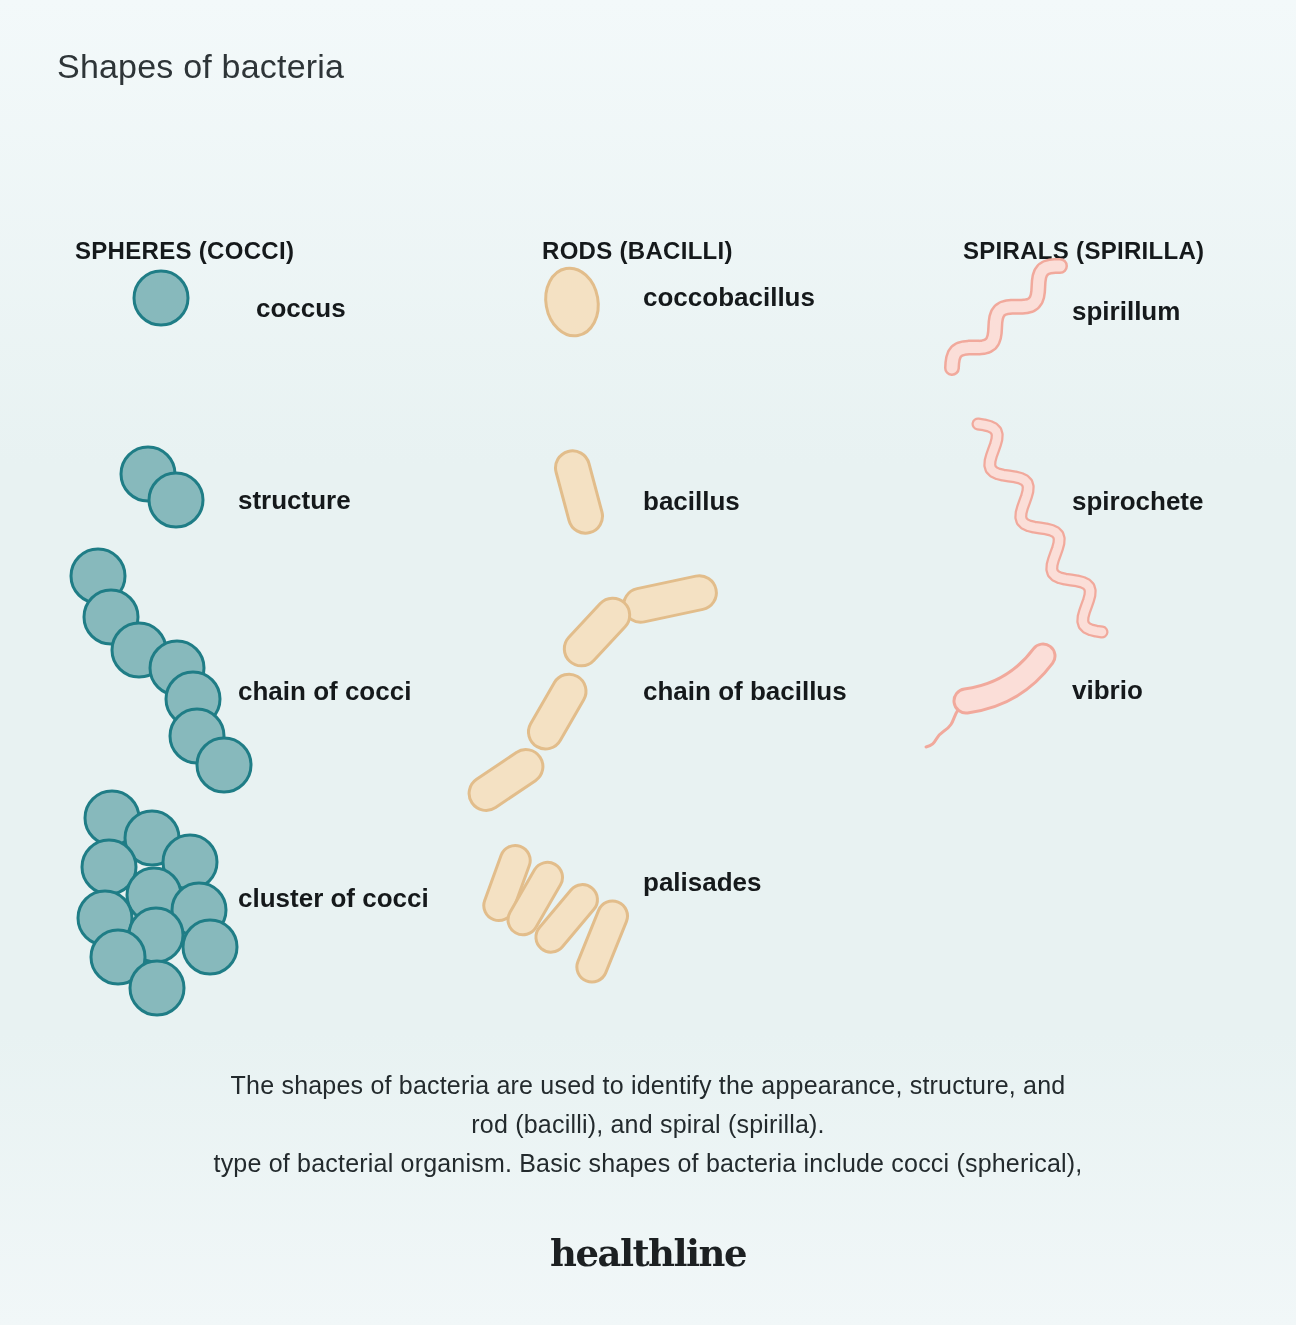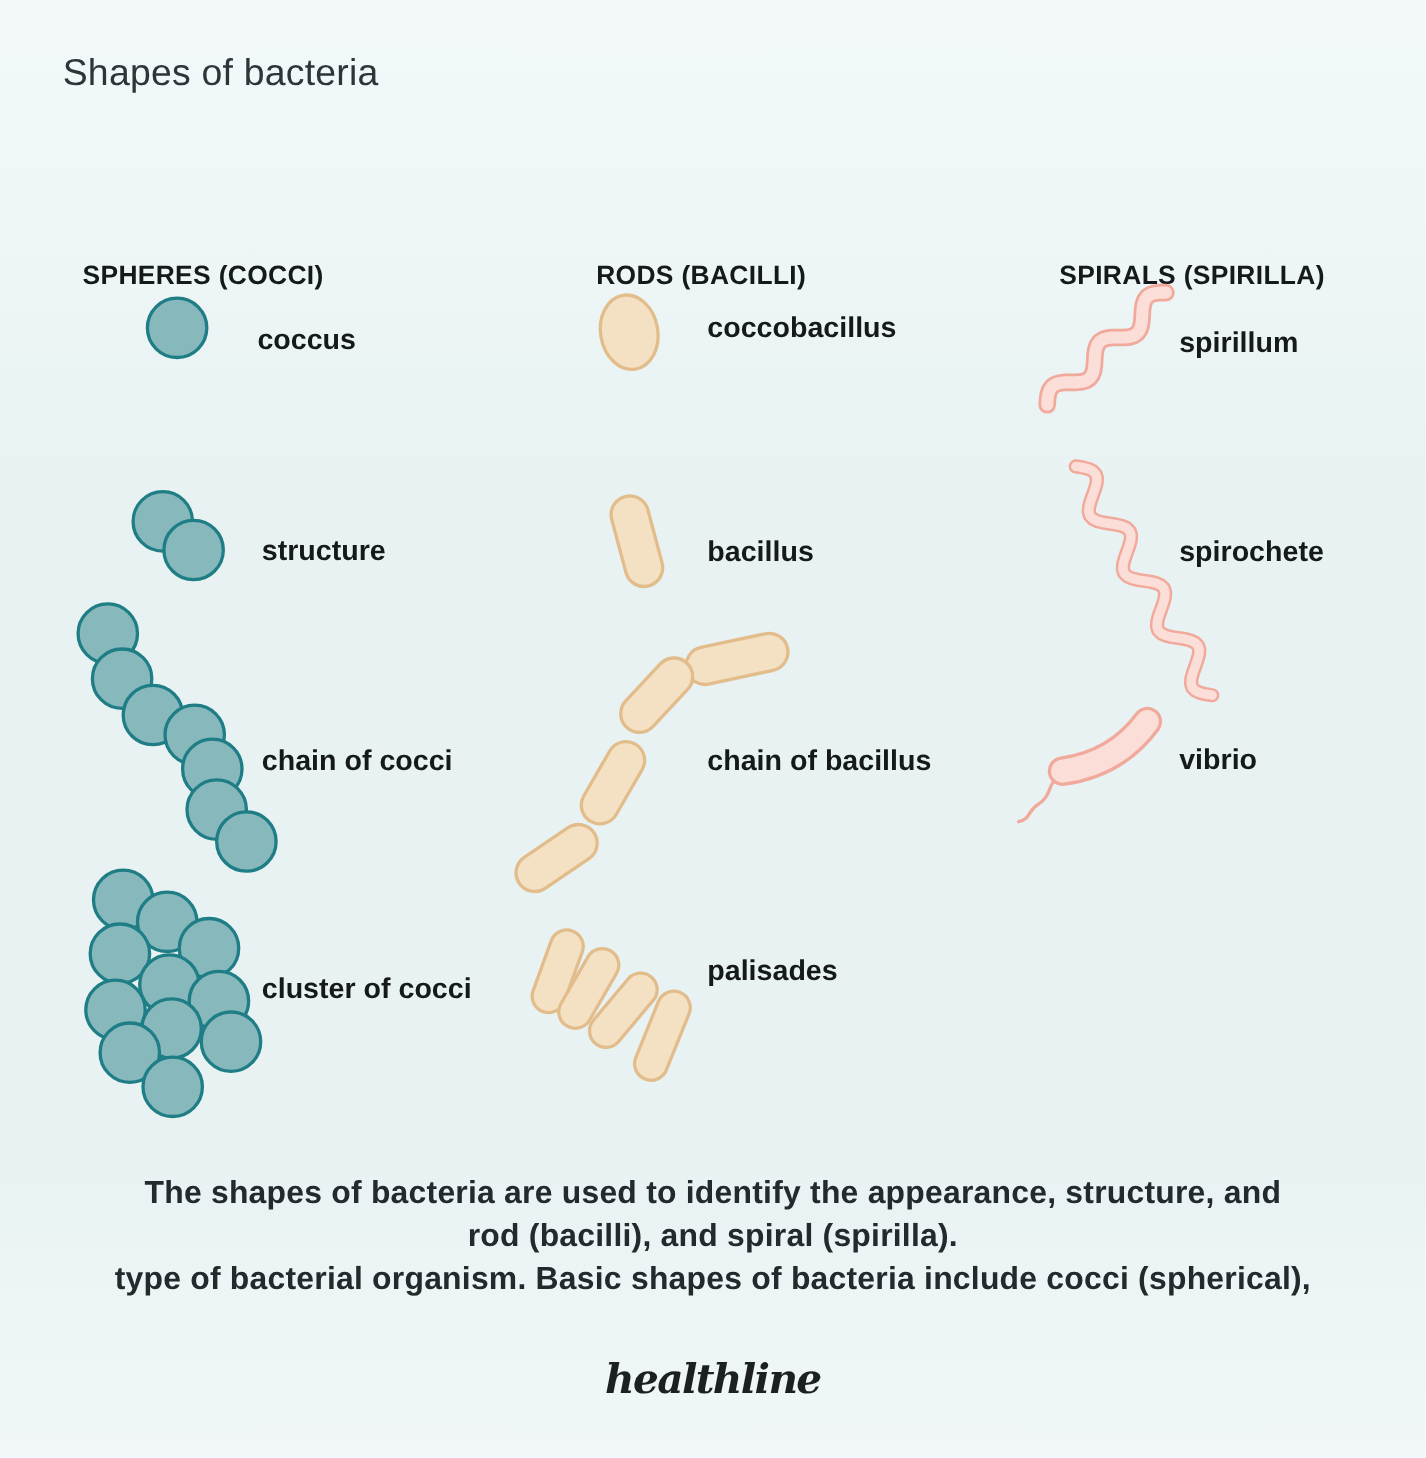--- a/index.html
+++ b/index.html
@@ -26,28 +26,28 @@
     white-space:nowrap;line-height:32px;
   }
   .shapes-layer{position:absolute;left:0;top:0;}
   .cocci circle{fill:var(--cocci_fill,#87b9bc);stroke:var(--cocci_stroke,#1f7d86);stroke-width:3;}
   .bacilli rect,.bacilli ellipse{fill:var(--bacilli_fill,#f4e1c3);stroke:var(--bacilli_stroke,#e2bd8b);stroke-width:3;}
   .spiral-outline{fill:none;stroke:var(--spirilla_stroke,#f1a99c);stroke-linecap:round;stroke-linejoin:round;}
   .spiral-fill{fill:none;stroke:var(--spirilla_fill,#fbded8);stroke-linecap:round;stroke-linejoin:round;}
   .flagellum{fill:none;stroke:var(--spirilla_stroke,#f1a99c);stroke-width:3;stroke-linecap:round;}
   .description{
     position:absolute;top:1066px;left:0;width:1296px;
-    text-align:center;font-size:29px;line-height:39px;
-    color:#232a2d;font-weight:700;letter-spacing:.2px;
+    text-align:center;font-size:25px;line-height:39px;
+    color:#232a2d;font-weight:400;letter-spacing:.2px;
   }
   .brand-logo{
     position:absolute;top:1231px;left:0;width:1296px;
     text-align:center;
     font-family:"DejaVu Serif",serif;font-weight:700;
-    font-size:37px;letter-spacing:-1.5px;color:#1c2022;font-style:italic;
+    font-size:37px;letter-spacing:-1.5px;color:#1c2022;
   }
 </style>
 </head>
 <body style="--background: #e8f2f2; --text: #15191b; --cocci_fill: #87b9bc; --cocci_stroke: #1f7d86; --bacilli_fill: #f4e1c3; --bacilli_stroke: #e2bd8b; --spirilla_fill: #fbded8; --spirilla_stroke: #f1a99c;">
 
 <div class="page-title">Shapes of bacteria</div>
 
 <div class="col-header" style="left:75px">SPHERES (COCCI)</div>
 <div class="col-header" style="left:542px">RODS (BACILLI)</div>
 <div class="col-header" style="left:963px">SPIRALS (SPIRILLA)</div>
@@ -111,21 +111,21 @@
     <path class="spiral-outline" stroke-width="13" d="M978.0 424.0 L983.9 424.9 L989.2 426.2 L993.3 428.1 L996.1 430.9 L997.2 434.6 L996.9 439.2 L995.5 444.4 L993.5 450.0 L991.5 455.6 L990.1 460.8 L989.8 465.4 L990.9 469.1 L993.7 471.9 L997.8 473.8 L1003.1 475.1 L1009.0 476.0 L1014.9 476.9 L1020.2 478.2 L1024.3 480.1 L1027.1 482.9 L1028.2 486.6 L1027.9 491.2 L1026.5 496.4 L1024.5 502.0 L1022.5 507.6 L1021.1 512.8 L1020.8 517.4 L1021.9 521.1 L1024.7 523.9 L1028.8 525.8 L1034.1 527.1 L1040.0 528.0 L1045.9 528.9 L1051.2 530.2 L1055.3 532.1 L1058.1 534.9 L1059.2 538.6 L1058.9 543.2 L1057.5 548.4 L1055.5 554.0 L1053.5 559.6 L1052.1 564.8 L1051.8 569.4 L1052.9 573.1 L1055.7 575.9 L1059.8 577.8 L1065.1 579.1 L1071.0 580.0 L1076.9 580.9 L1082.2 582.2 L1086.3 584.1 L1089.1 586.9 L1090.2 590.6 L1089.9 595.2 L1088.5 600.4 L1086.5 606.0 L1084.5 611.6 L1083.1 616.8 L1082.8 621.4 L1083.9 625.1 L1086.7 627.9 L1090.8 629.8 L1096.1 631.1 L1102.0 632.0 "></path>
     <path class="spiral-fill" stroke-width="8.5" d="M978.0 424.0 L983.9 424.9 L989.2 426.2 L993.3 428.1 L996.1 430.9 L997.2 434.6 L996.9 439.2 L995.5 444.4 L993.5 450.0 L991.5 455.6 L990.1 460.8 L989.8 465.4 L990.9 469.1 L993.7 471.9 L997.8 473.8 L1003.1 475.1 L1009.0 476.0 L1014.9 476.9 L1020.2 478.2 L1024.3 480.1 L1027.1 482.9 L1028.2 486.6 L1027.9 491.2 L1026.5 496.4 L1024.5 502.0 L1022.5 507.6 L1021.1 512.8 L1020.8 517.4 L1021.9 521.1 L1024.7 523.9 L1028.8 525.8 L1034.1 527.1 L1040.0 528.0 L1045.9 528.9 L1051.2 530.2 L1055.3 532.1 L1058.1 534.9 L1059.2 538.6 L1058.9 543.2 L1057.5 548.4 L1055.5 554.0 L1053.5 559.6 L1052.1 564.8 L1051.8 569.4 L1052.9 573.1 L1055.7 575.9 L1059.8 577.8 L1065.1 579.1 L1071.0 580.0 L1076.9 580.9 L1082.2 582.2 L1086.3 584.1 L1089.1 586.9 L1090.2 590.6 L1089.9 595.2 L1088.5 600.4 L1086.5 606.0 L1084.5 611.6 L1083.1 616.8 L1082.8 621.4 L1083.9 625.1 L1086.7 627.9 L1090.8 629.8 L1096.1 631.1 L1102.0 632.0 "></path>
   </g>
   <g>
     <path class="flagellum" d="M 966 703 C 950 713 958 722 944 731 C 933 738 938 744 926 747"></path>
     <path class="spiral-outline" stroke-width="27" d="M 966 701 C 996 697 1023 683 1043 656"></path>
     <path class="spiral-fill" stroke-width="21" d="M 966 701 C 996 697 1023 683 1043 656"></path>
   </g>
 </svg>
 
-<div class="shape-label" style="left:234px;top:292px">coccus</div>
+<div class="shape-label" style="left:256px;top:292px">coccus</div>
 <div class="shape-label" style="left:238px;top:484px">structure</div>
 <div class="shape-label" style="left:238px;top:675px">chain of cocci</div>
 <div class="shape-label" style="left:238px;top:882px">cluster of cocci</div>
 
 <div class="shape-label" style="left:643px;top:281px">coccobacillus</div>
 <div class="shape-label" style="left:643px;top:485px">bacillus</div>
 <div class="shape-label" style="left:643px;top:675px">chain of bacillus</div>
 <div class="shape-label" style="left:643px;top:866px">palisades</div>
 
 <div class="shape-label" style="left:1072px;top:295px">spirillum</div>

